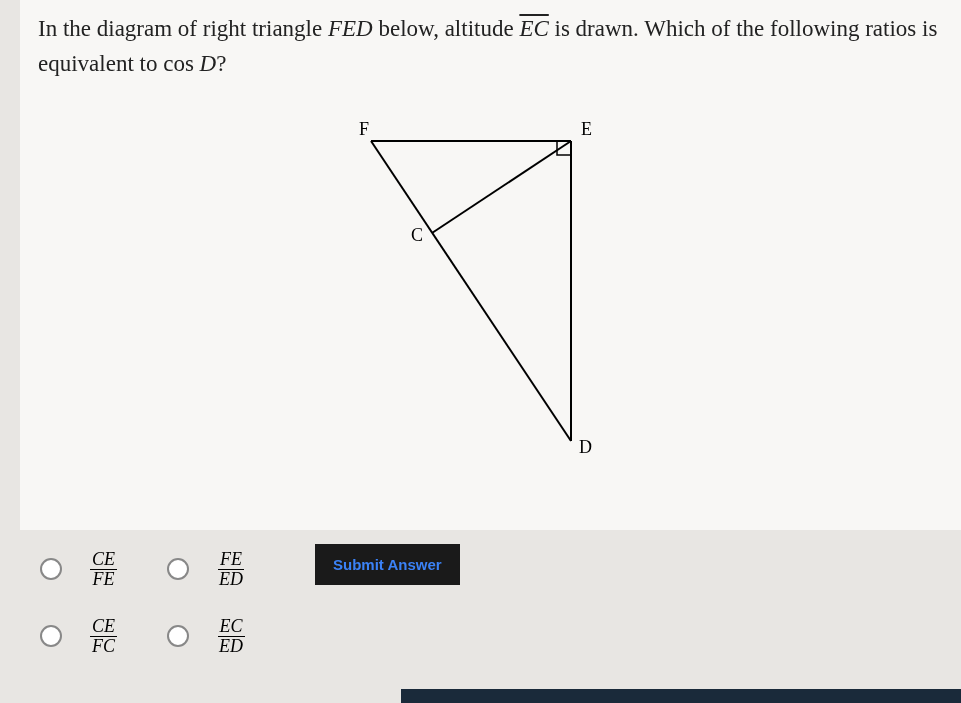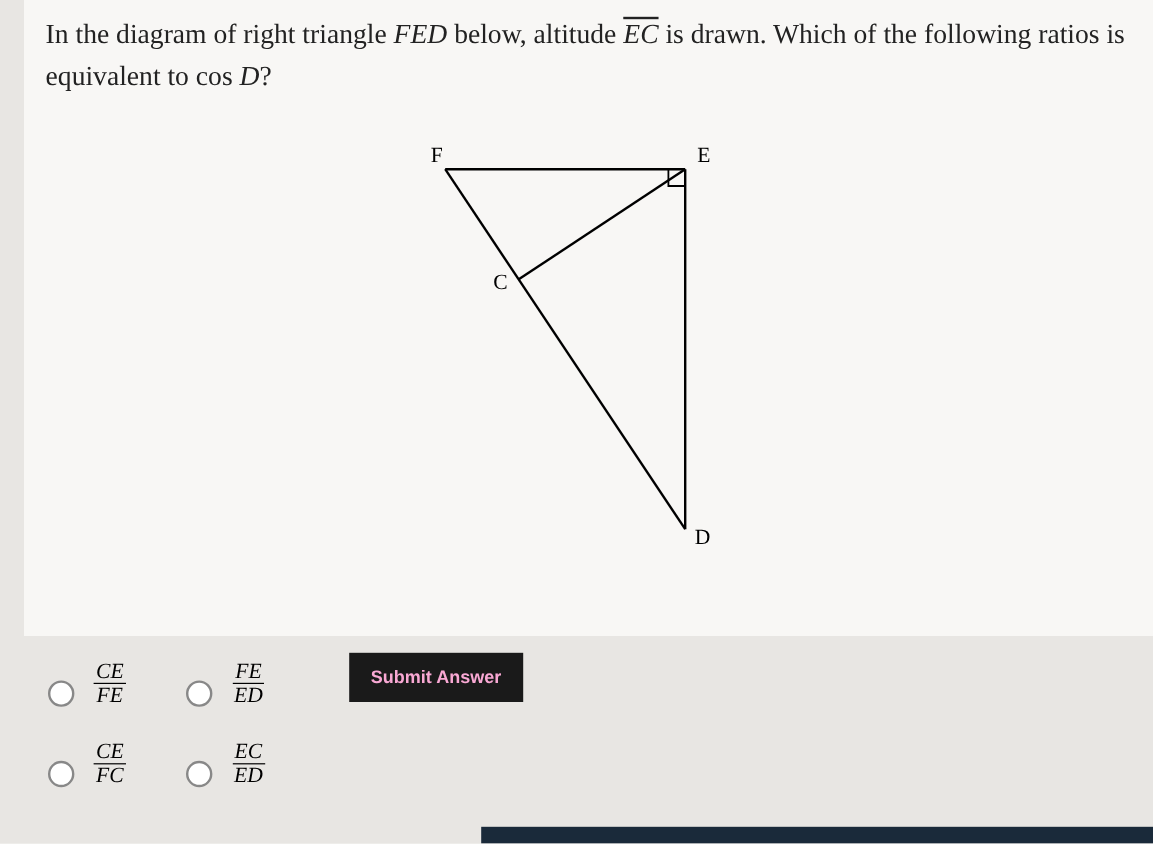--- a/index.html
+++ b/index.html
@@ -37,22 +37,22 @@
     padding: 20px 40px 0 40px;
   }
   .answers-grid {
     display: grid;
     grid-template-columns: auto auto;
     column-gap: 50px;
     row-gap: 28px;
   }
   .option {
     display: flex;
-    align-items: flex-end;
-    gap: 16px;
+    align-items: center;
+    gap: 28px;
     cursor: pointer;
   }
   .radio {
     width: 22px;
     height: 22px;
     border: 2px solid #888;
     border-radius: 50%;
     flex-shrink: 0;
     background: #fff;
   }
@@ -62,21 +62,21 @@
     align-items: center;
     font-family: 'Times New Roman', serif;
     font-style: italic;
     font-size: 18px;
     line-height: 1.05;
   }
   .frac .num { border-bottom: 1px solid #000; padding: 0 2px; }
   .frac .den { padding: 0 2px; }
   .submit-btn {
     background: #1a1a1a;
-    color: #f9a8d4;
+    color: #3b82f6;
     font-family: Arial, sans-serif;
     font-size: 15px;
     font-weight: bold;
     border: none;
     padding: 12px 18px;
     cursor: pointer;
     margin-left: 30px;
     align-self: flex-start;
     margin-top: -6px;
   }

